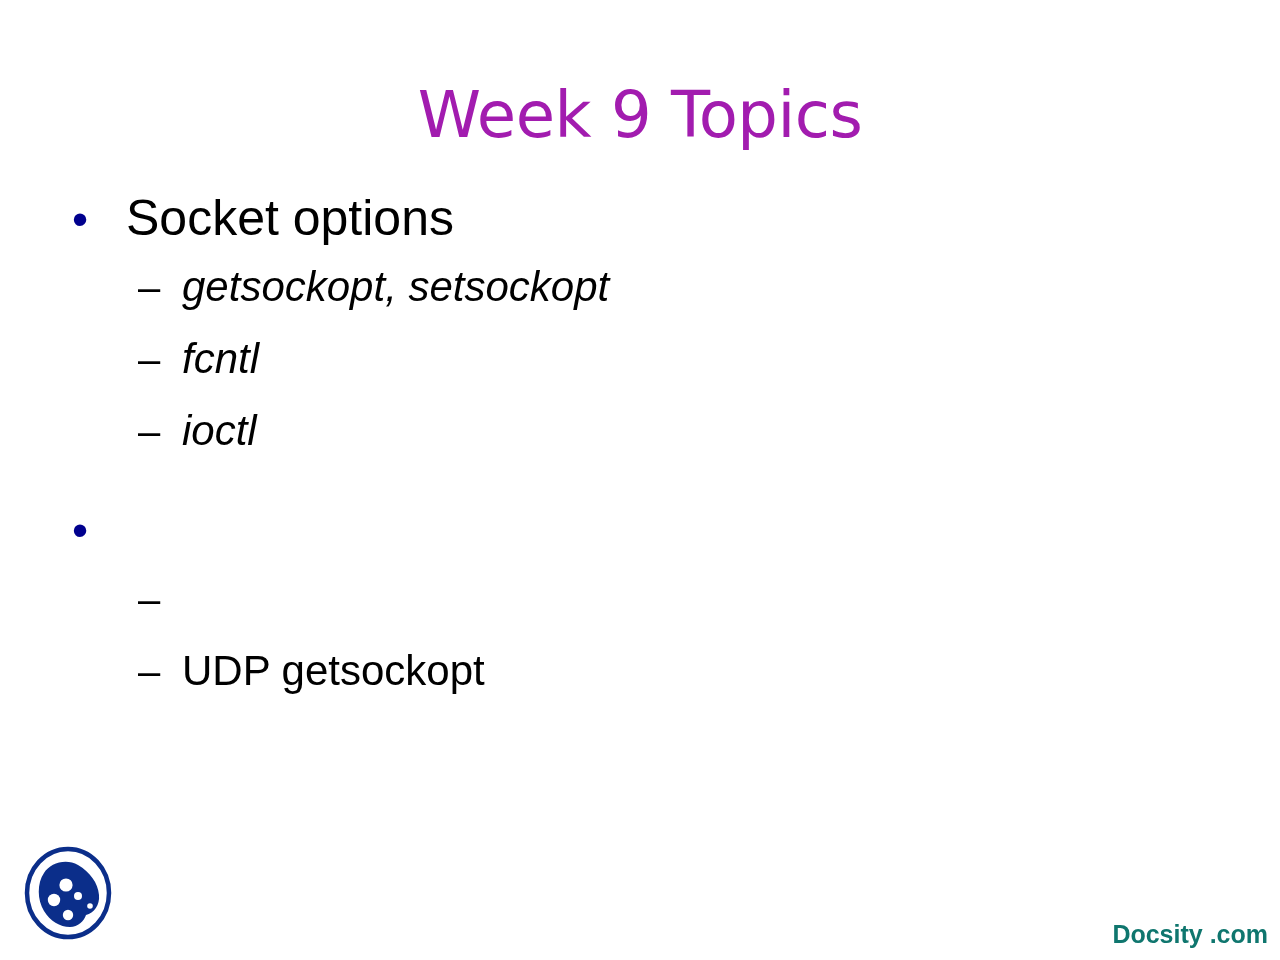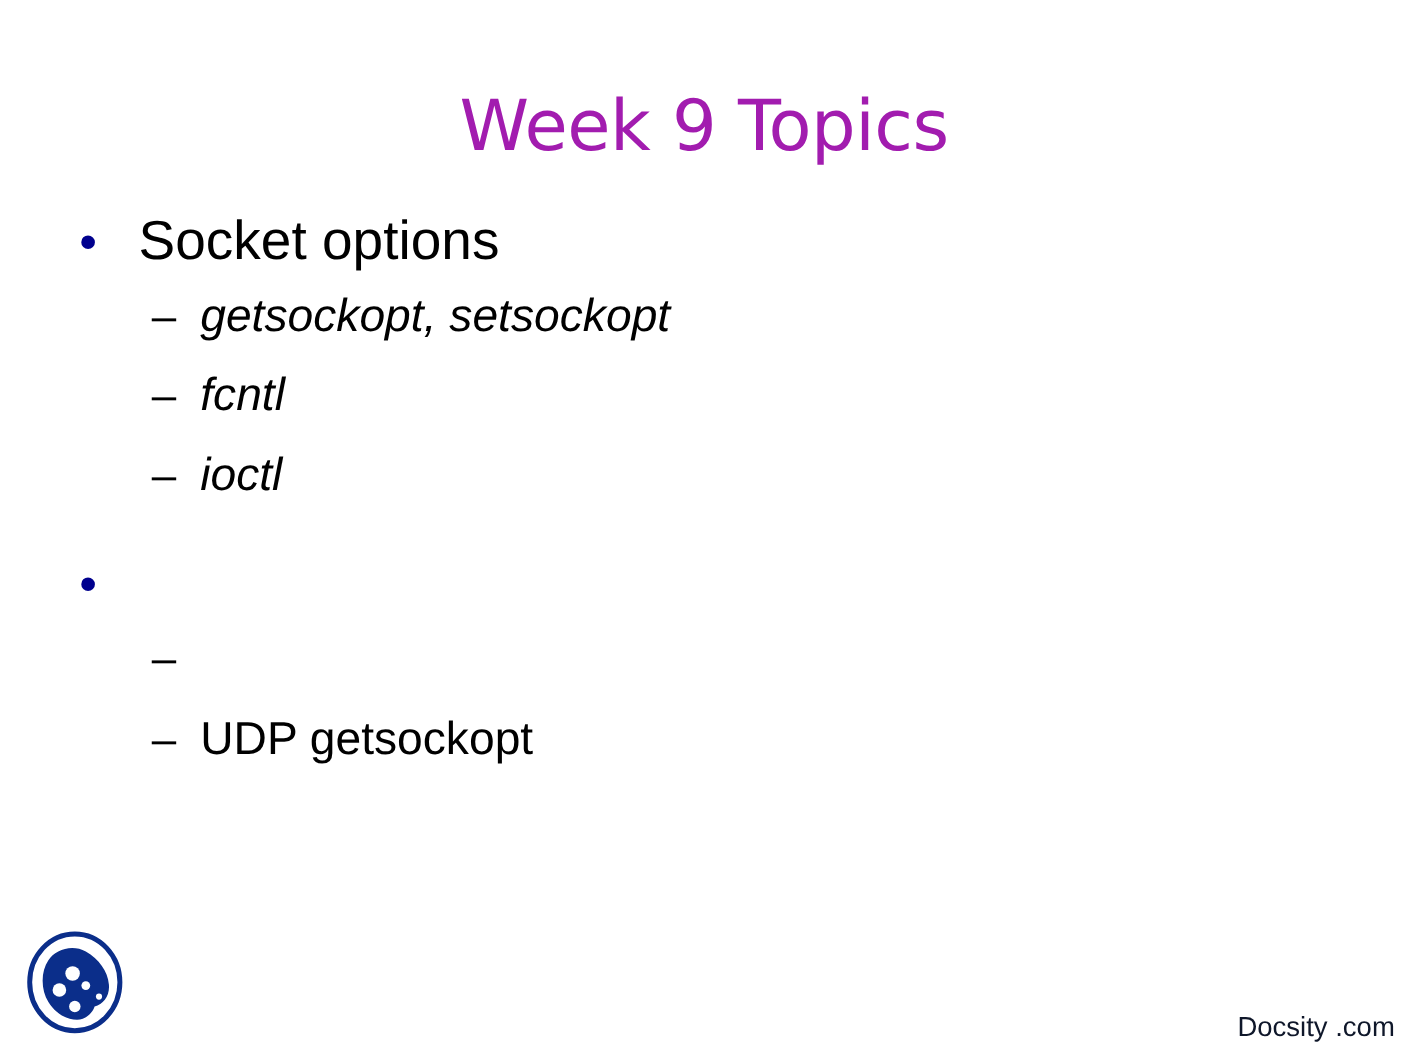--- a/index.html
+++ b/index.html
@@ -110,22 +110,22 @@
     height: 100px;
   }
 
   
   .brand {
     position: absolute;
     right: 12px;
     top: 920px;
     font-family: "Liberation Sans", sans-serif;
     font-size: 25px;
-    font-weight: 400;
-    color: #0f172a;
+    font-weight: 700;
+    color: #0f766e;
     white-space: nowrap;
     letter-spacing: 0px;
   }
 </style>
 </head>
 <body>
 
 <div id="slide">
 
   <div class="slide-title">Week 9 Topics</div>

